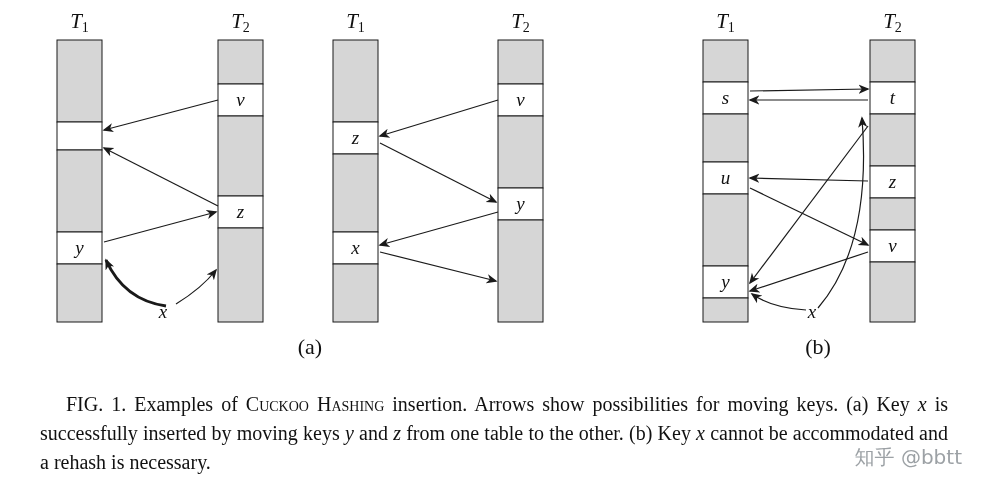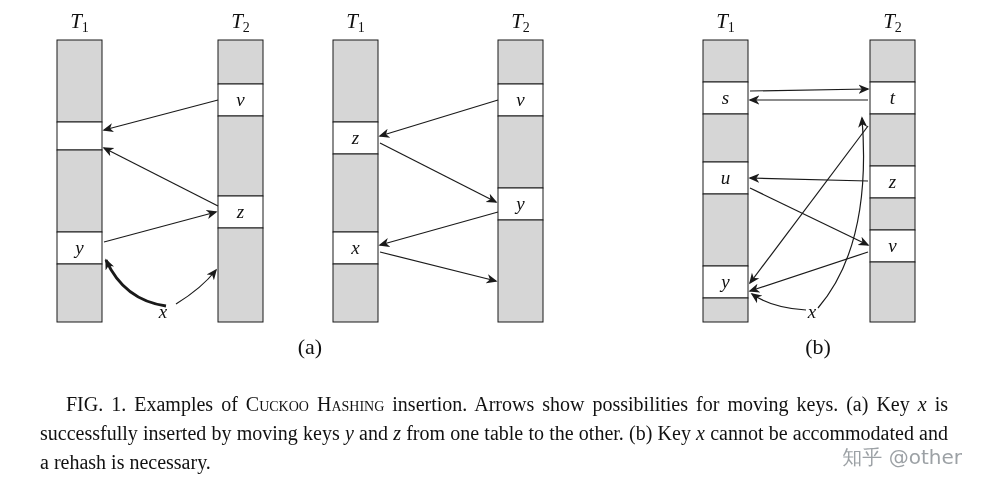--- a/index.html
+++ b/index.html
@@ -120,15 +120,15 @@
       <path d="M 818 308 Q 872 245 862 118" fill="none" stroke="#1a1a1a" stroke-width="1.2" marker-end="url(#ah)"></path>
       <path d="M 806 310 Q 772 308 752 294" fill="none" stroke="#1a1a1a" stroke-width="1.2" marker-end="url(#ah)"></path>
       <text x="163" y="318" text-anchor="middle" class="ckey">x</text>
       <text x="812" y="318" text-anchor="middle" class="ckey">x</text>
       <text x="310" y="354" text-anchor="middle" class="plabel">(a)</text>
       <text x="818" y="354" text-anchor="middle" class="plabel">(b)</text>
     </svg>
 
   <p class="caption"><span class="seg-bold">FIG. 1.</span><span class="seg-normal"> Examples of </span><span class="seg-smallcaps">Cuckoo Hashing</span><span class="seg-normal"> insertion. Arrows show possibilities for moving keys. (a) Key </span><span class="seg-italic">x</span><span class="seg-normal"> is successfully inserted by moving keys </span><span class="seg-italic">y</span><span class="seg-normal"> and </span><span class="seg-italic">z</span><span class="seg-normal"> from one table to the other. (b) Key </span><span class="seg-italic">x</span><span class="seg-normal"> cannot be accommodated and a rehash is necessary.</span></p>
 
-  <div class="watermark">知乎 @other</div>
+  <div class="watermark">知乎 @bbtt</div>
 
 </div>
 
 </body></html>

